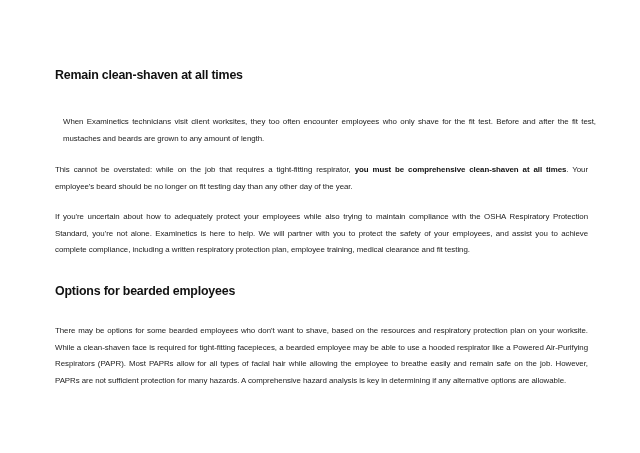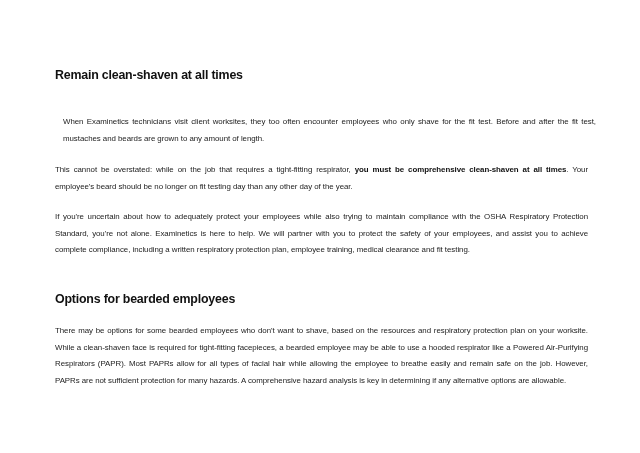--- a/index.html
+++ b/index.html
@@ -48,17 +48,17 @@
 <div class="page">
 
   <div class="heading" style="top:68px;">Remain clean-shaven at all times</div>
 
   <p class="para" style="top:106px; margin:8px;">When Examinetics technicians visit client worksites, they too often encounter employees who only shave for the fit test. Before and after the fit test, mustaches and beards are grown to any amount of length.</p>
 
   <p class="para" style="top:162px; margin:0;"><span>This cannot be overstated: while on the job that requires a tight-fitting respirator, </span><b>you must be comprehensive clean-shaven at all times</b><span>. Your employee's beard should be no longer on fit testing day than any other day of the year.</span></p>
 
   <p class="para" style="top:209px; margin:0;">If you're uncertain about how to adequately protect your employees while also trying to maintain compliance with the OSHA Respiratory Protection Standard, you're not alone. Examinetics is here to help. We will partner with you to protect the safety of your employees, and assist you to achieve complete compliance, including a written respiratory protection plan, employee training, medical clearance and fit testing.</p>
 
-  <div class="heading" style="top:292px;">Options for bearded employees</div>
+  <div class="heading" style="top:284px;">Options for bearded employees</div>
 
   <p class="para" style="top:323px; margin:0;">There may be options for some bearded employees who don't want to shave, based on the resources and respiratory protection plan on your worksite. While a clean-shaven face is required for tight-fitting facepieces, a bearded employee may be able to use a hooded respirator like a Powered Air-Purifying Respirators (PAPR). Most PAPRs allow for all types of facial hair while allowing the employee to breathe easily and remain safe on the job. However, PAPRs are not sufficient protection for many hazards.  A comprehensive hazard analysis is key in determining if any alternative options are allowable.</p>
 
 </div>
 
 </body></html>

